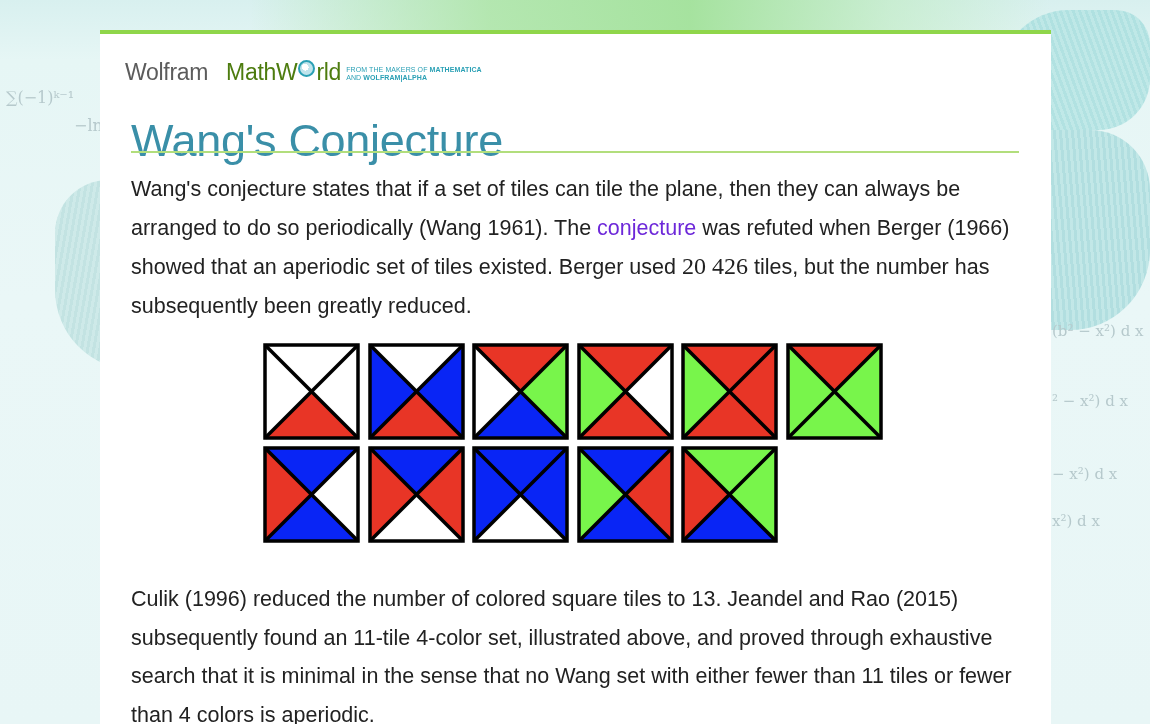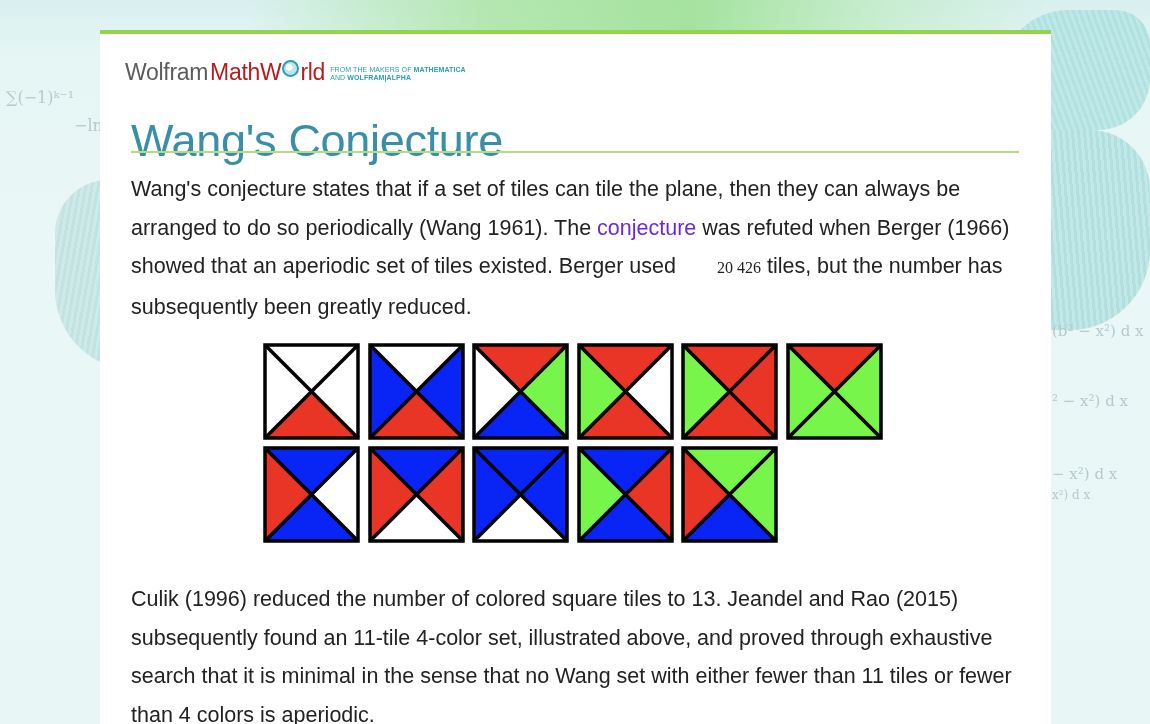--- a/index.html
+++ b/index.html
@@ -36,34 +36,34 @@
     }
     .bg-math {
       position: absolute; color: #b6c9cc; font-family: "DejaVu Serif", serif;
       font-size: 15px; white-space: nowrap;
     }
     .bg-math.sum { left: 6px; top: 88px; font-size: 16px; font-style: normal; text-align: right; }
     .bg-math.ln { left: 74px; top: 116px; font-size: 16px; font-style: normal; }
     .bg-math.r1 { left: 1052px; top: 322px; }
     .bg-math.r2 { left: 1052px; top: 392px; }
     .bg-math.r3 { left: 1052px; top: 465px; }
-    .bg-math.r4 { left: 1052px; top: 488px; font-size: 12px; }
+    .bg-math.r4 { left: 1052px; top: 512px; font-size: 15px; }
 
     
     .card {
       position: absolute; left: 100px; top: 30px; width: 951px; height: 720px;
       background: #ffffff;
       border-top: 4px solid #8fd64a;
     }
     .brand {
       position: absolute; left: 25px; top: 25px; display: flex; align-items: flex-end;
       white-space: nowrap;
     }
     .brand-wolfram { font-size: 23px; color: #5c5c5c; letter-spacing: -0.3px; }
-    .brand-mathworld { font-size: 23px; color: #b91c1c; margin-left: 2px; letter-spacing: -0.3px; }
+    .brand-mathworld { font-size: 23px; color: #4d7c0f; margin-left: 18px; letter-spacing: -0.3px; }
     .globe {
       display: inline-block; width: 17px; height: 17px; border-radius: 50%;
       border: 2px solid #2aa0b5; margin: 0 1px 3px 1px; position: relative;
       background: radial-gradient(circle at 40% 40%, #fff 0 30%, #bfe4ec 31% 100%);
     }
     .brand-tag {
       display: flex; flex-direction: column; margin-left: 5px; margin-bottom: 4px;
       font-size: 7px; line-height: 8px; color: #2aa0b5; letter-spacing: 0.1px;
     }
     .brand-tag b { font-weight: bold; }
@@ -77,21 +77,21 @@
       position: absolute; left: 31px; top: 117px; width: 888px; height: 2px;
       background: #b2de7c;
     }
     .para {
       position: absolute; left: 31px; width: 890px;
       font-size: 21.5px; line-height: 38.5px; color: #222222;
     }
     .para.p1 { top: 136px; }
     .para.p2 { top: 546px; }
     .link { color: #6d28d9; text-decoration: none; cursor: pointer; }
-    .math-num { font-family: "Liberation Serif", serif; font-size: 16px; margin-left: 35px; }
+    .math-num { font-family: "Liberation Serif", serif; font-size: 24px; }
 
     
     .tiles {
       position: absolute; left: 163px; top: 309px; width: 630px; height: 205px;
     }
     .tile {
       position: absolute; width: 97px; height: 97px;
     }
     .tile svg { display: block; width: 97px; height: 97px; }
   </style>

